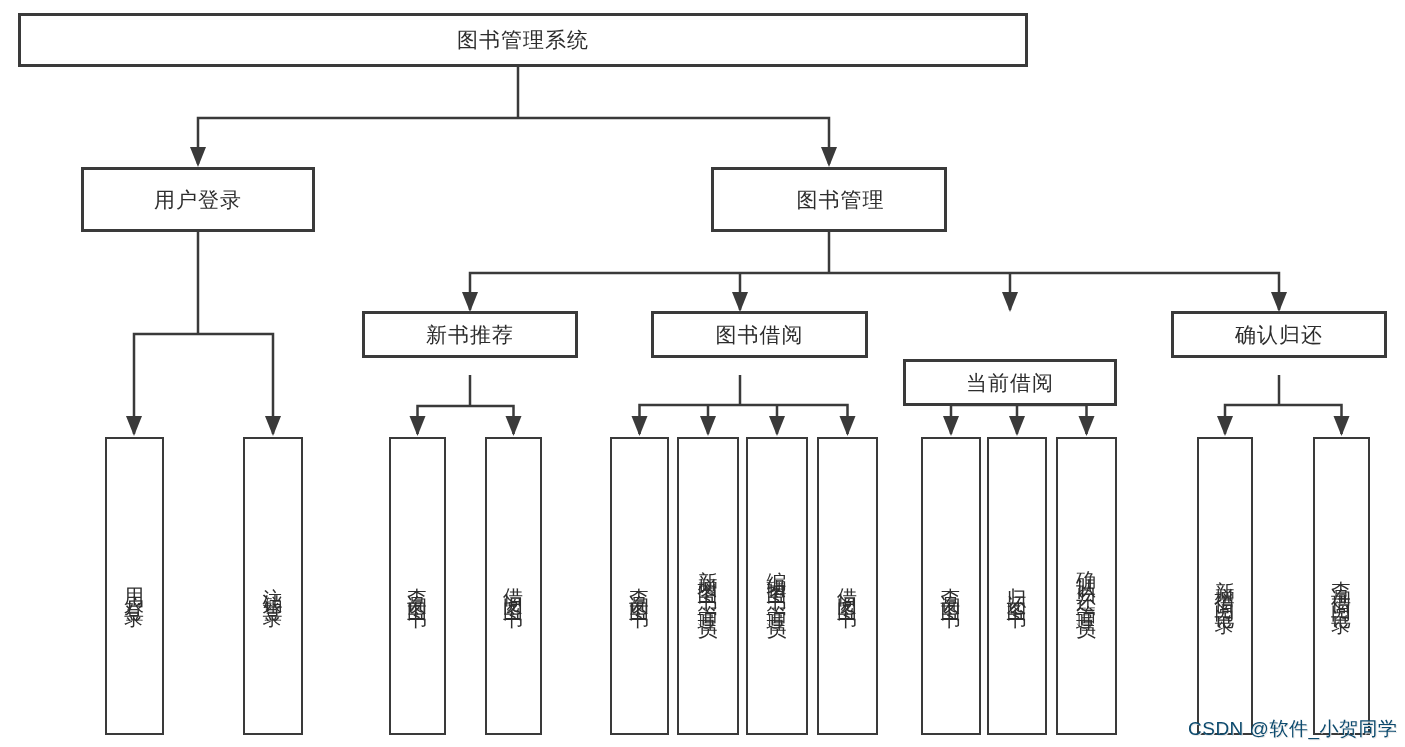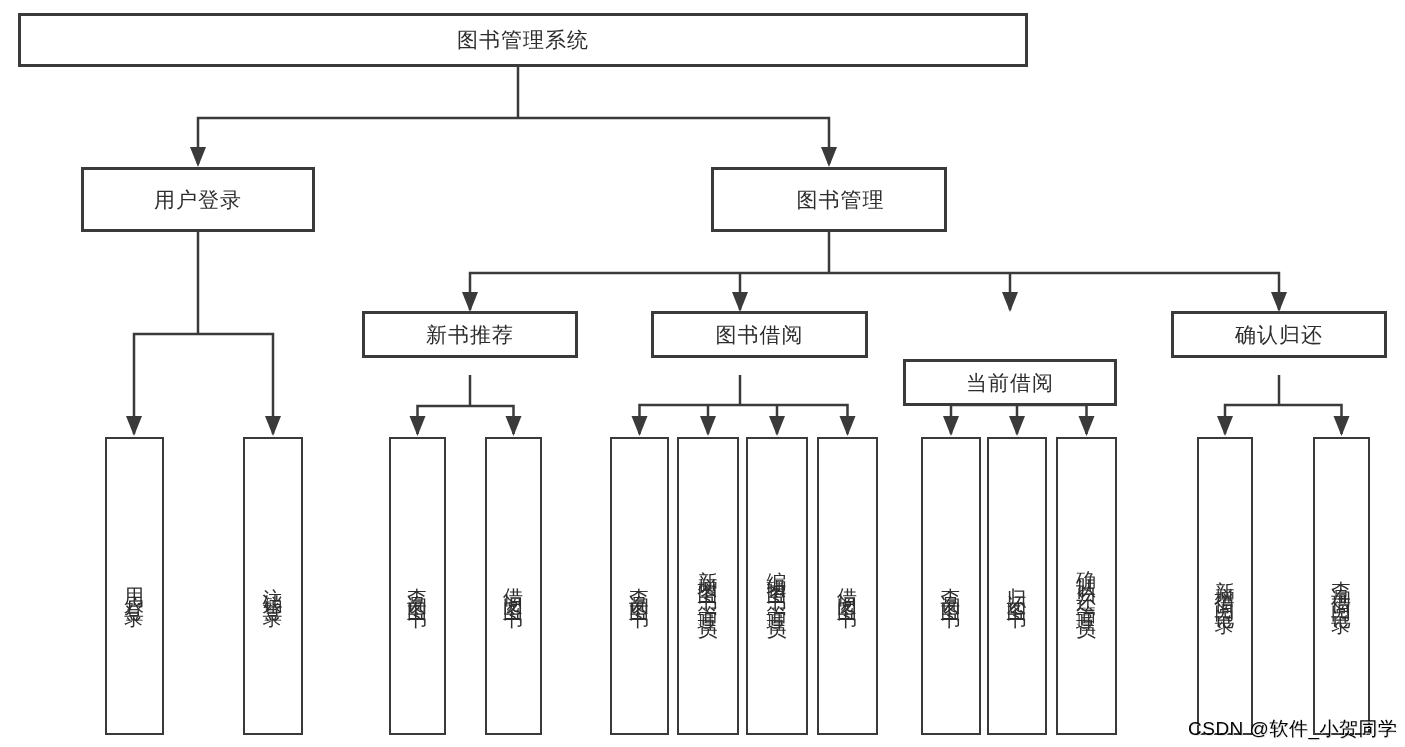--- a/index.html
+++ b/index.html
@@ -42,21 +42,21 @@
   .leaf-bb-add     { left:677px;  width:62px; }
   .leaf-bb-edit    { left:746px;  width:62px; }
   .leaf-bb-borrow  { left:817px;  width:61px; }
   .leaf-cb-query   { left:921px;  width:60px; }
   .leaf-cb-return  { left:987px;  width:60px; }
   .leaf-cb-confirm { left:1056px; width:61px; }
   .leaf-br-add     { left:1197px; width:56px; }
   .leaf-br-query   { left:1313px; width:57px; }
   .watermark {
     position:absolute; left:1188px; top:716px; z-index:3;
-    font-size:19px; color:#000000; letter-spacing:0.5px;
+    font-size:19px; color:#0c4a6e; letter-spacing:0.5px;
     text-shadow:1px 1px 0 #e8e8e8; white-space:nowrap;
   }
 </style>
 </head>
 <body>
 
 <svg id="connectors" width="1405" height="747" viewBox="0 0 1405 747">
   <g stroke="#3a3a3a" stroke-width="2.5" fill="none">
 
     <path d="M518,67 V118"></path>

